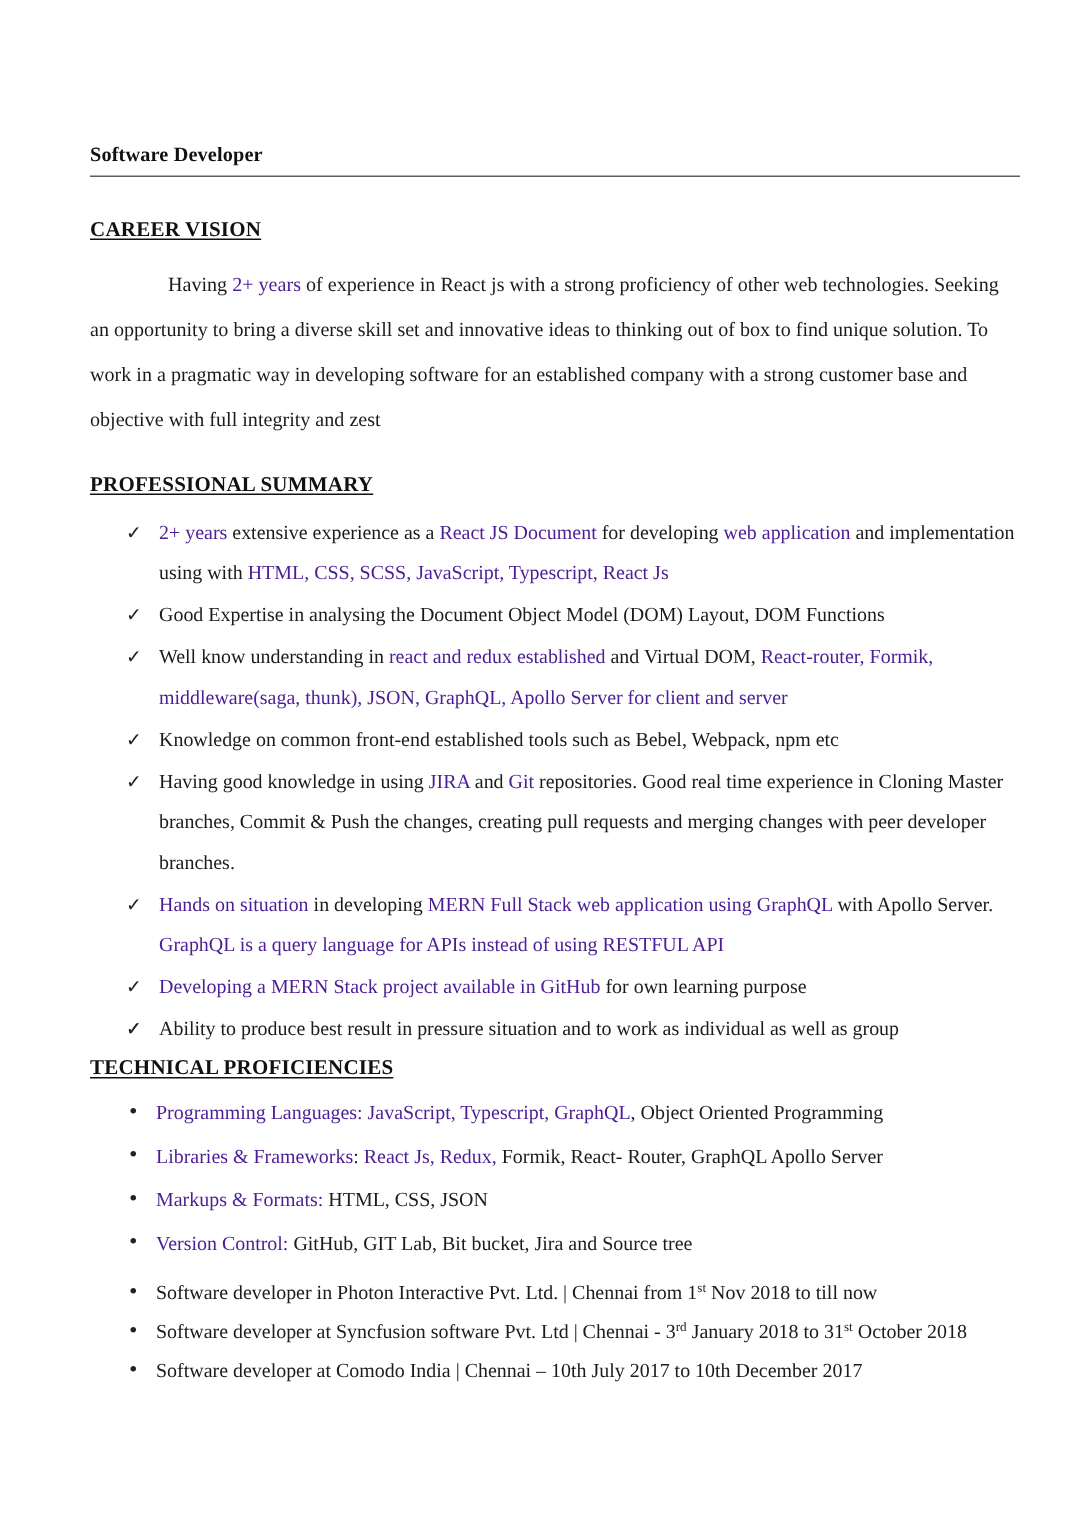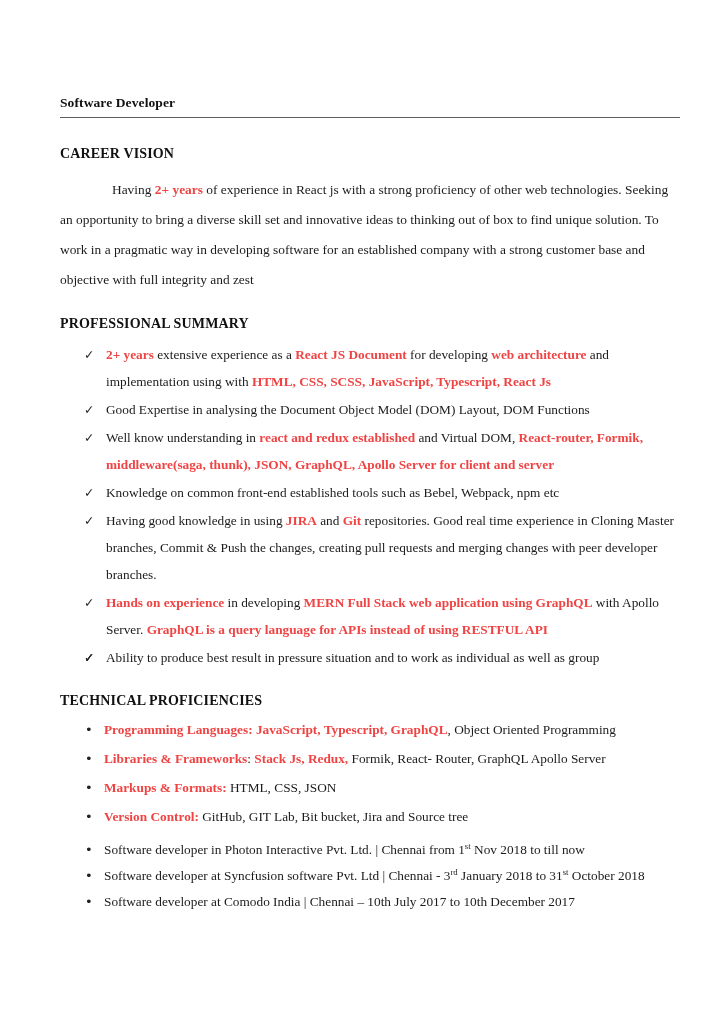--- a/index.html
+++ b/index.html
@@ -37,27 +37,28 @@
     margin-top: 6px;
     border-bottom: 1.3px solid #5d5d5d;
     width: 100%;
   }
 
   
   .section-heading {
     font-size: 14px;
     font-weight: bold;
     color: #111;
+    text-decoration: underline;
     text-underline-offset: 2px;
     letter-spacing: .15px;
     margin: 0;
   }
   .sec-career   { margin-top: 28px; }
   .sec-summary  { margin-top: 21px; }
-  .sec-tech     { margin-top: 22px; }
+  .sec-tech     { margin-top: 6px; }
   .sec-exp      { margin-top: 19px; }
 
   
   .career-para {
     margin-top: 13px;
     font-size: 13.4px;
     line-height: 30px;
     text-indent: 52px;
     text-align: left;
     color: #1b1b1b;
@@ -107,56 +108,56 @@
     left: 25px;
     top: 0;
     line-height: 25.5px;
     font-size: 13px;
     color: #222;
     font-family: "DejaVu Sans", sans-serif;
   }
   .exp-list > li { margin-bottom: 1px; line-height: 25px; }
   .exp-list > li .dot { line-height: 25px; }
 
-  b, strong { font-weight: bold; color: #ef4444; }
+  b, strong { font-weight: normal; color: #4c1d95; }
   sup {
     font-size: .66em;
     vertical-align: super;
     line-height: 0;
     margin-top: 20px;
   }
 </style>
 </head>
 <body>
 
 <div class="page">
 
   <div class="doc-header">Software Developer</div>
   <div class="header-rule"></div>
 
   <h2 class="section-heading sec-career">CAREER VISION</h2>
   <p class="career-para">Having <b>2+ years</b> of experience in React js with a strong proficiency of other web technologies. Seeking an opportunity to bring a diverse skill set and innovative ideas to thinking out of box to find unique solution. To work in a pragmatic way in developing software for an established company with a strong customer base and objective with full integrity and zest</p>
 
   <h2 class="section-heading sec-summary">PROFESSIONAL SUMMARY</h2>
   <ul class="check-list">
-      <li><span class="chk">✓</span><span><b>2+ years</b> extensive experience as a <b>React JS Document</b> for developing <b>web architecture</b> and implementation using with <b>HTML, CSS, SCSS, JavaScript, Typescript, React Js</b></span></li>
+      <li><span class="chk">✓</span><span><b>2+ years</b> extensive experience as a <b>React JS Document</b> for developing <b>web application</b> and implementation using with <b>HTML, CSS, SCSS, JavaScript, Typescript, React Js</b></span></li>
       <li><span class="chk">✓</span><span>Good Expertise in analysing the Document Object Model (DOM) Layout, DOM Functions</span></li>
       <li><span class="chk">✓</span><span>Well know understanding in <b>react and redux established</b> and Virtual DOM, <b>React-router, Formik, middleware(saga, thunk), JSON, GraphQL, Apollo Server for client and server</b></span></li>
       <li><span class="chk">✓</span><span>Knowledge on common front-end established tools such as Bebel, Webpack, npm etc</span></li>
       <li><span class="chk">✓</span><span>Having good knowledge in using <b>JIRA</b> and <b>Git</b> repositories. Good real time experience in Cloning Master branches, Commit &amp; Push the changes, creating pull requests and merging changes with peer developer branches.</span></li>
-      <li><span class="chk">✓</span><span><b>Hands on experience</b> in developing <b>MERN Full Stack web application using GraphQL</b> with Apollo Server. <b>GraphQL is a query language for APIs instead of using RESTFUL API</b></span></li>
-      <li><span class="chk">✓</span></li>
+      <li><span class="chk">✓</span><span><b>Hands on situation</b> in developing <b>MERN Full Stack web application using GraphQL</b> with Apollo Server. <b>GraphQL is a query language for APIs instead of using RESTFUL API</b></span></li>
+      <li><span class="chk">✓</span><span><b>Developing a MERN Stack project available in GitHub</b> for own learning purpose</span></li>
       <li><span class="chk">✓</span></li>
       <li><span class="chk">✓</span><span>Ability to produce best result in pressure situation and to work as individual as well as group</span></li>
     </ul>
 
   <h2 class="section-heading sec-tech">TECHNICAL PROFICIENCIES</h2>
   <ul class="dot-list">
       <li><span class="dot">•</span><span><b>Programming Languages: JavaScript, Typescript, GraphQL</b>, Object Oriented Programming</span></li>
-      <li><span class="dot">•</span><span><b>Libraries &amp; Frameworks</b>: <b>Stack Js, Redux,</b> Formik, React- Router, GraphQL Apollo Server</span></li>
+      <li><span class="dot">•</span><span><b>Libraries &amp; Frameworks</b>: <b>React Js, Redux,</b> Formik, React- Router, GraphQL Apollo Server</span></li>
       <li><span class="dot">•</span><span><b>Markups &amp; Formats:</b> HTML, CSS, JSON</span></li>
       <li><span class="dot">•</span><span><b>Version Control:</b> GitHub, GIT Lab, Bit bucket, Jira and Source tree</span></li>
     </ul>
 
   <ul class="dot-list exp-list">
       <li><span class="dot">•</span><span>Software developer in Photon Interactive Pvt. Ltd. | Chennai from 1<sup>st</sup> Nov 2018 to till now</span></li>
       <li><span class="dot">•</span><span>Software developer at Syncfusion software Pvt. Ltd | Chennai - 3<sup>rd</sup> January 2018 to 31<sup>st</sup> October 2018</span></li>
       <li><span class="dot">•</span><span>Software developer at Comodo India | Chennai – 10th July 2017 to 10th December 2017</span></li>
     </ul>
 

